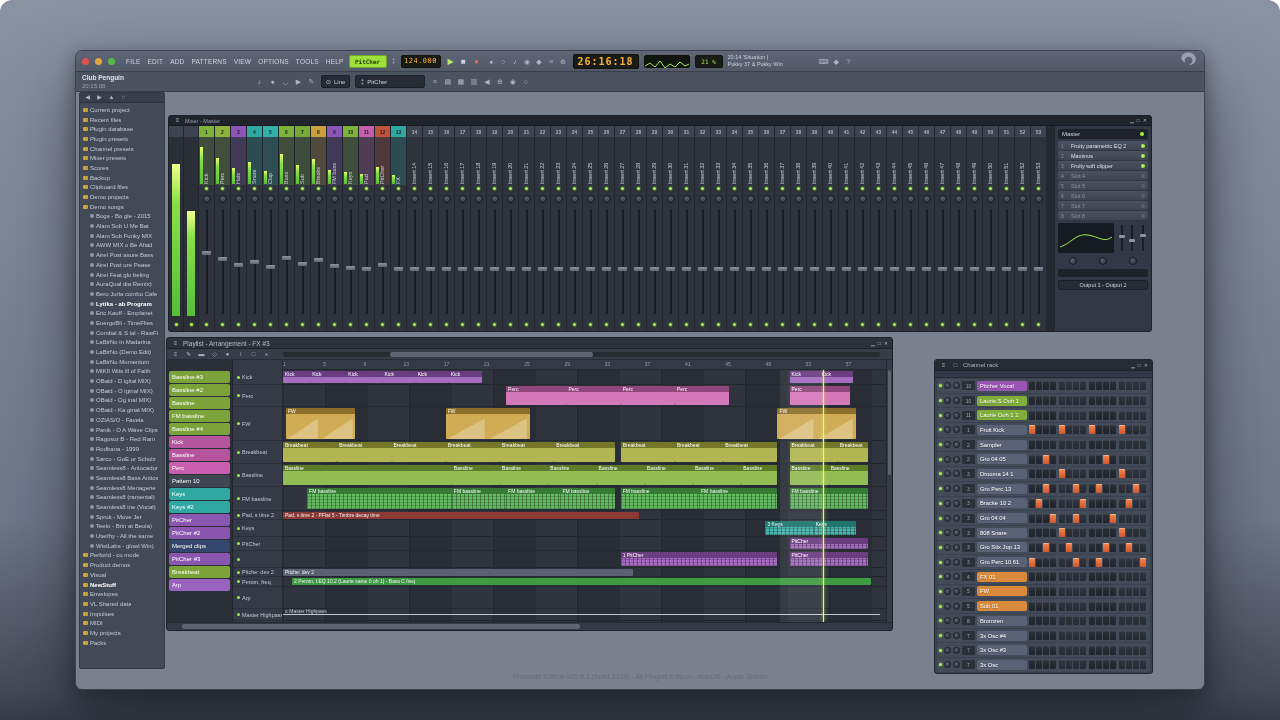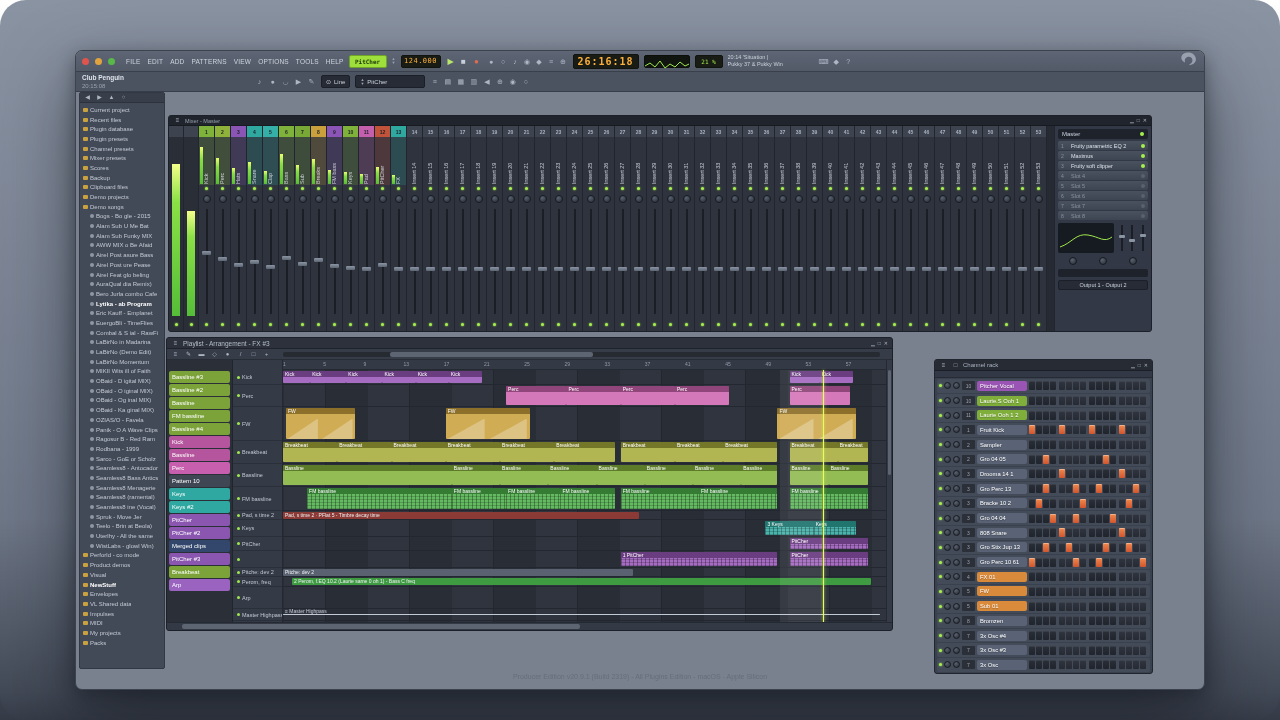--- a/index.html
+++ b/index.html
@@ -1,19 +1,19 @@
 <!DOCTYPE html>
 <html><head>
 <meta charset="utf-8">
 <style>
   *{box-sizing:border-box;margin:0;padding:0}
   html,body{width:1280px;height:720px;overflow:hidden}
   body{background:linear-gradient(180deg,#ffffff 0%,#f2f3f5 6%,#8d96a5 14%,#7c8595 45%,#667080 78%,#343a46 100%);
        font-family:"Liberation Sans",sans-serif;-webkit-font-smoothing:antialiased}
-  .desktop{position:absolute;inset:0;border-radius:26px;overflow:hidden;
+  .desktop{position:absolute;inset:0;border-radius:12px;overflow:hidden;
        background:linear-gradient(180deg,#8a93a2 0%,#7b8494 40%,#6e7787 72%,#434a57 96%,#363c48 100%)}
   .win{position:absolute;left:75px;top:50px;width:1130px;height:640px;background:#79818f;border-radius:7px;
        box-shadow:0 30px 70px rgba(16,20,28,.55),0 6px 18px rgba(16,20,28,.4);overflow:hidden;border:1px solid #3d434e}
   
   .tb1{position:absolute;left:0;top:0;right:0;height:21px;background:linear-gradient(#5e6574,#525a68);
        border-bottom:1px solid #3a404b;display:flex;align-items:center;padding:0 6px;gap:5px}
   .tb2{position:absolute;left:0;top:21px;right:0;height:20px;background:#4b5260;border-bottom:1px solid #383e49;
        display:flex;align-items:center;padding:0 6px;gap:5px}
   .tl{width:7px;height:7px;border-radius:50%;margin-right:1px}
   .tl.r{background:#e0544e}.tl.y{background:#e0a33e}.tl.g{background:#58b948}

